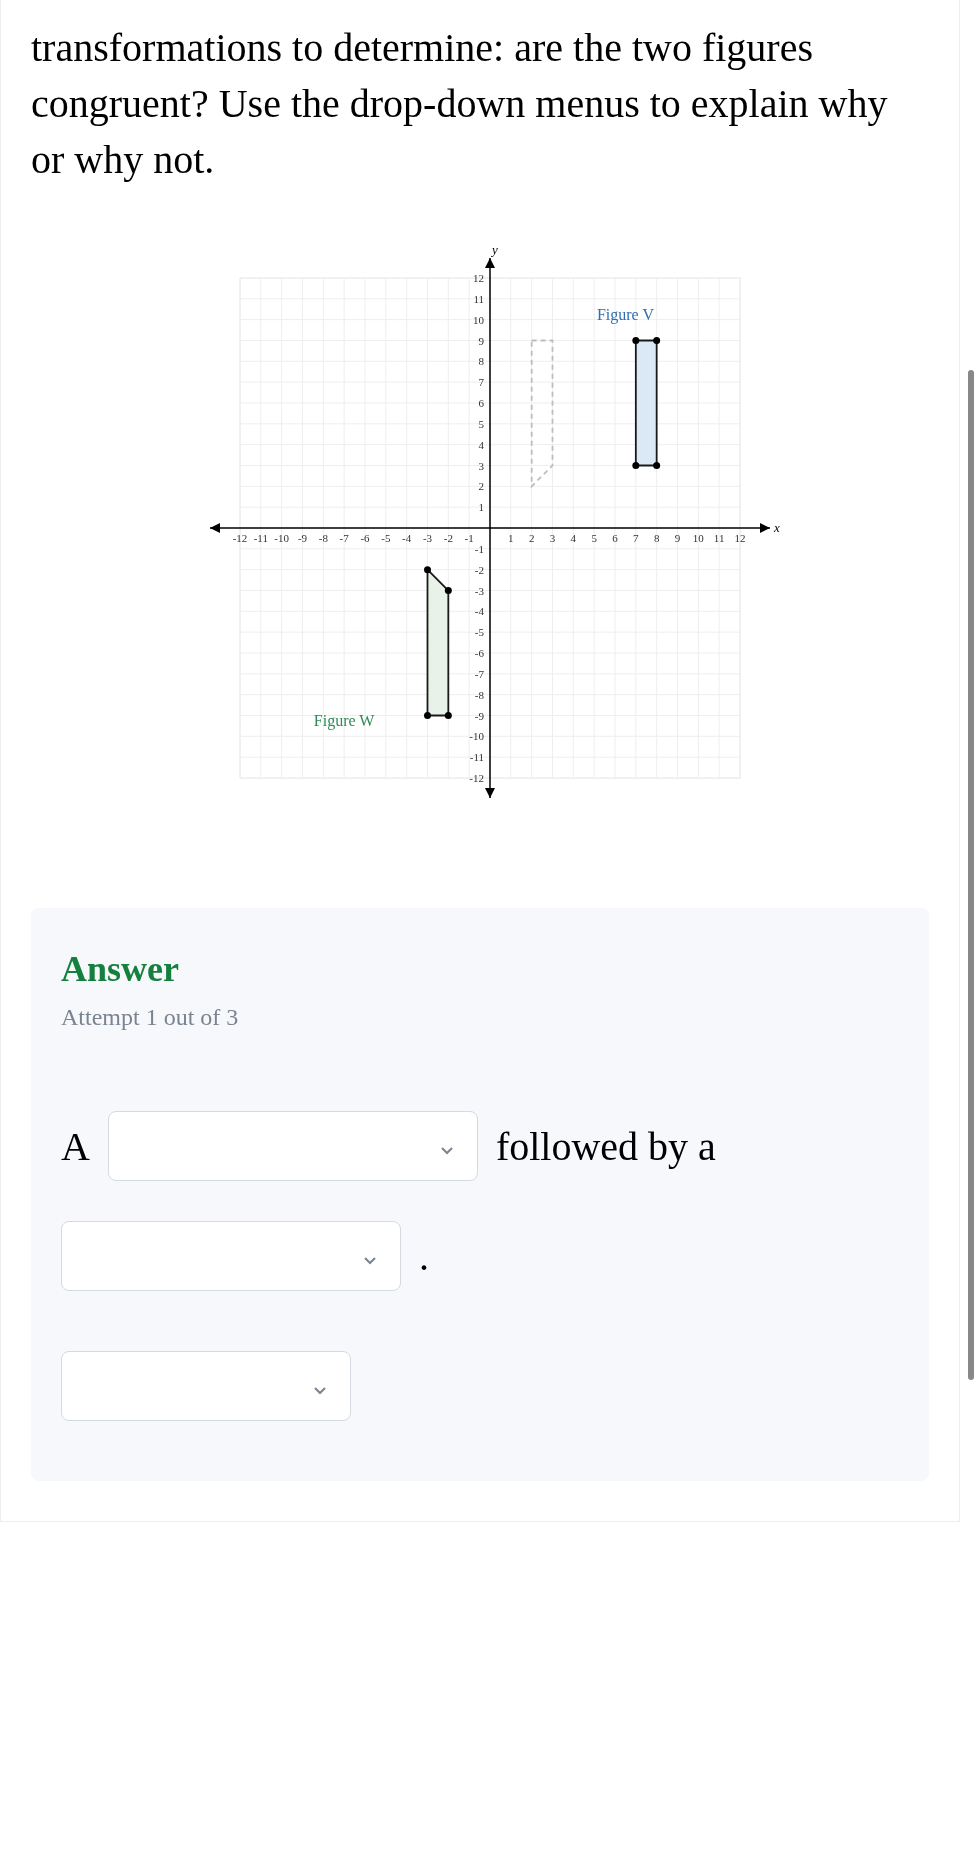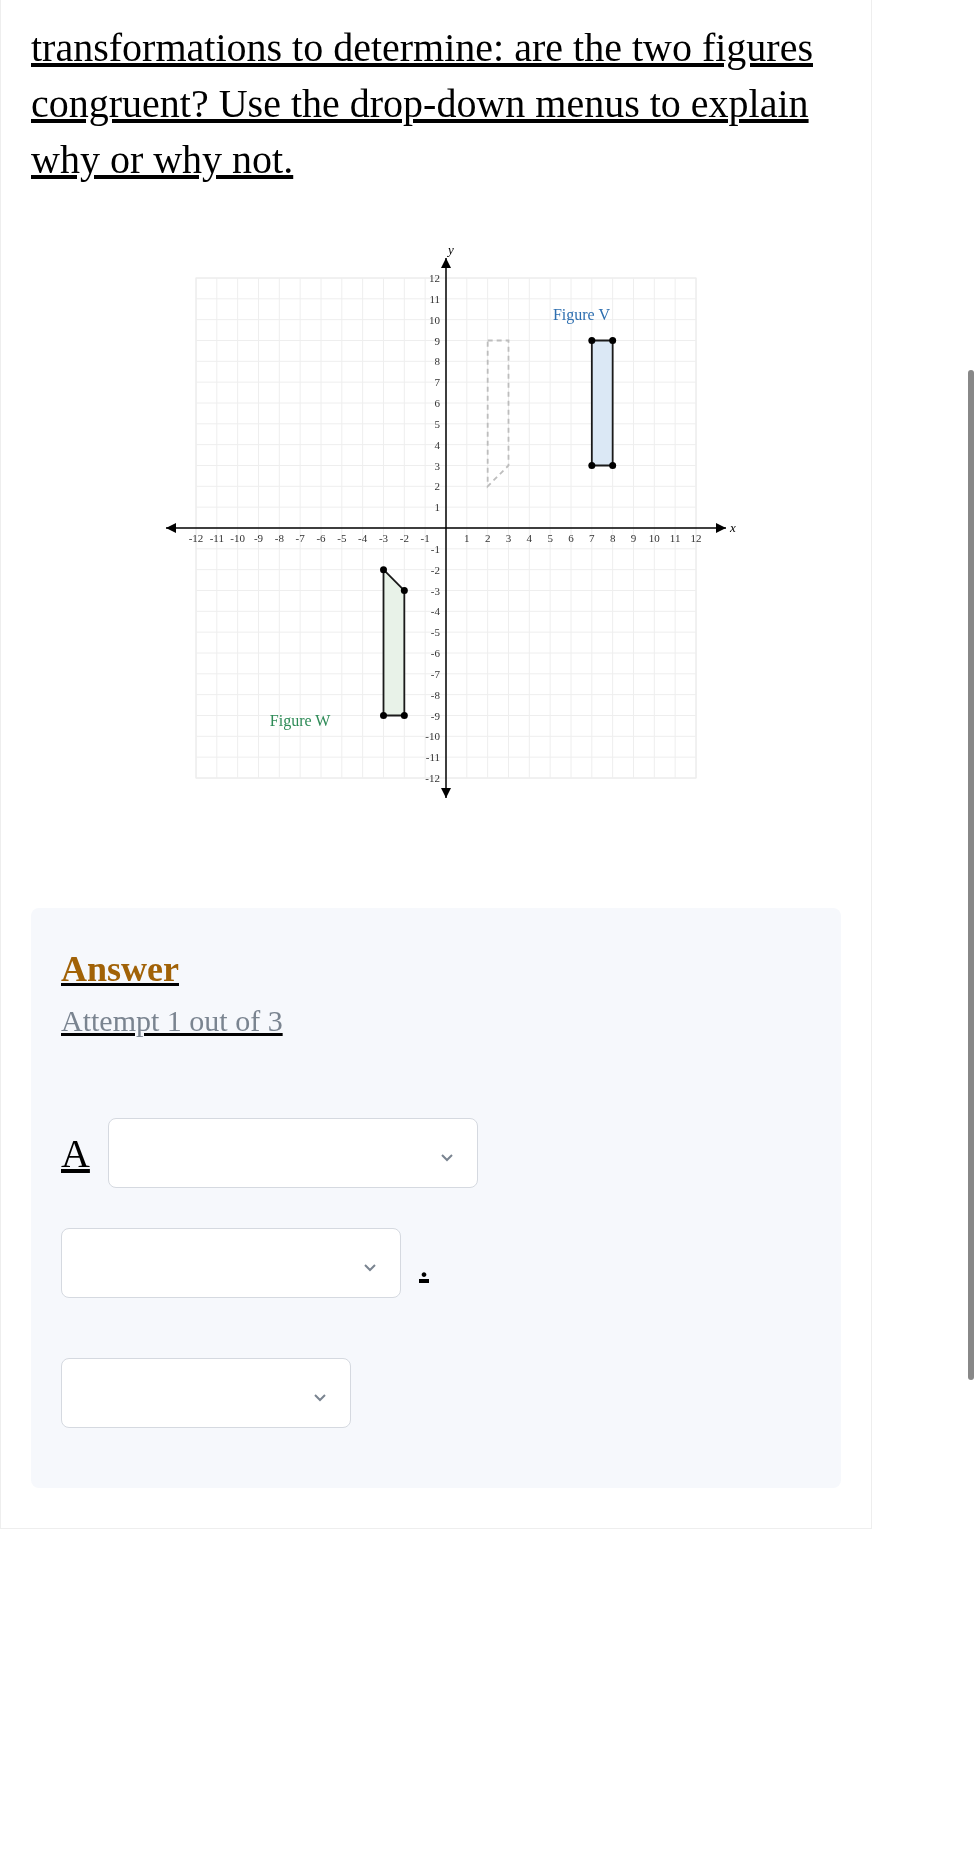--- a/index.html
+++ b/index.html
@@ -15,22 +15,21 @@
     top: 370px;
     width: 6px;
     height: 1010px;
     background: #888;
     border-radius: 3px;
   }
   .content {
     padding: 20px 30px 40px 30px;
     border: 1px solid #eee;
     border-top: none;
-    width: 872px;
-    text-decoration: underline;
+    width: 960px;
   }
   .prompt {
     font-size: 40px;
     line-height: 1.4;
     color: #000;
     margin-bottom: 60px;
   }
   .graph-wrap {
     display: flex;
     justify-content: center;
@@ -38,25 +37,25 @@
   }
   svg.graph { display: block; }
   .answer-section {
     background: #f6f8fc;
     border-radius: 8px;
     padding: 40px 30px 60px 30px;
   }
   .answer-title {
     font-size: 36px;
     font-weight: bold;
-    color: #a16207;
+    color: #15803d;
     margin-bottom: 14px;
   }
   .attempt {
-    font-size: 30px;
+    font-size: 24px;
     color: #7a8490;
     margin-bottom: 80px;
   }
   .line {
     display: flex;
     align-items: center;
     flex-wrap: wrap;
     gap: 18px;
     font-size: 40px;
     color: #000;
@@ -229,20 +228,21 @@
     <div class="line">
       <span>A</span>
       <div class="dd w1">
         <span></span>
         <span class="chev">
           <svg width="20" height="20" viewBox="0 0 20 20">
               <polyline points="5,8 10,13 15,8" fill="none" stroke="#7a8490" stroke-width="2"></polyline>
             </svg>
         </span>
       </div>
+      <span>followed by a</span>
     </div>
 
     <div class="line">
       <div class="dd w2">
         <span></span>
         <span class="chev">
           <svg width="20" height="20" viewBox="0 0 20 20">
               <polyline points="5,8 10,13 15,8" fill="none" stroke="#7a8490" stroke-width="2"></polyline>
             </svg>
         </span>

